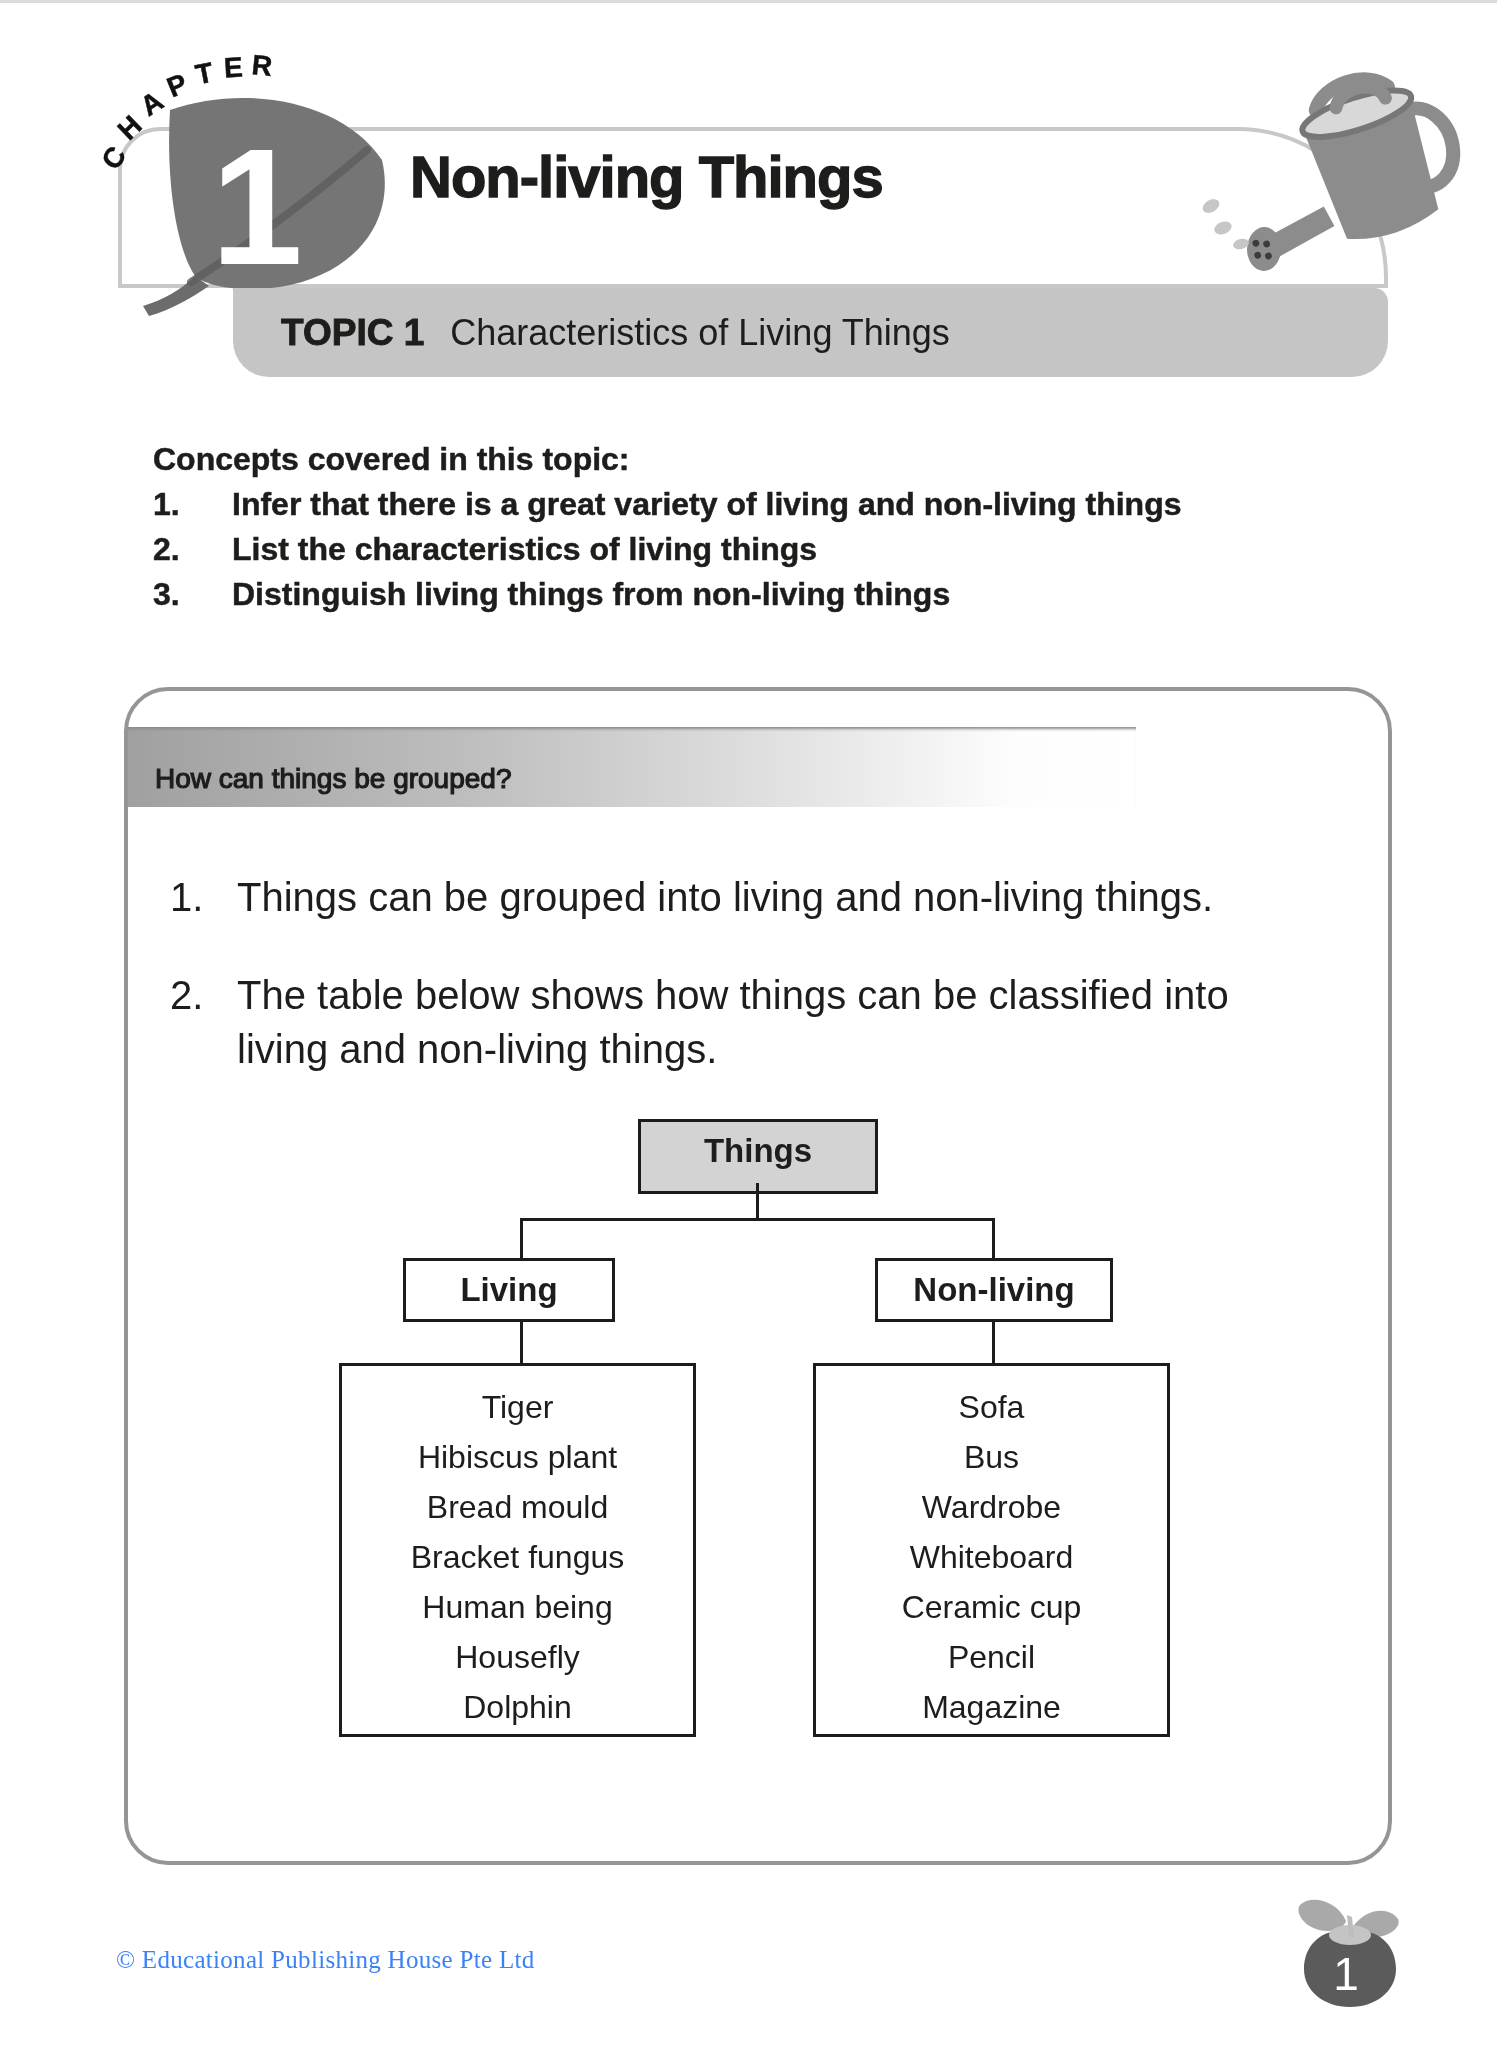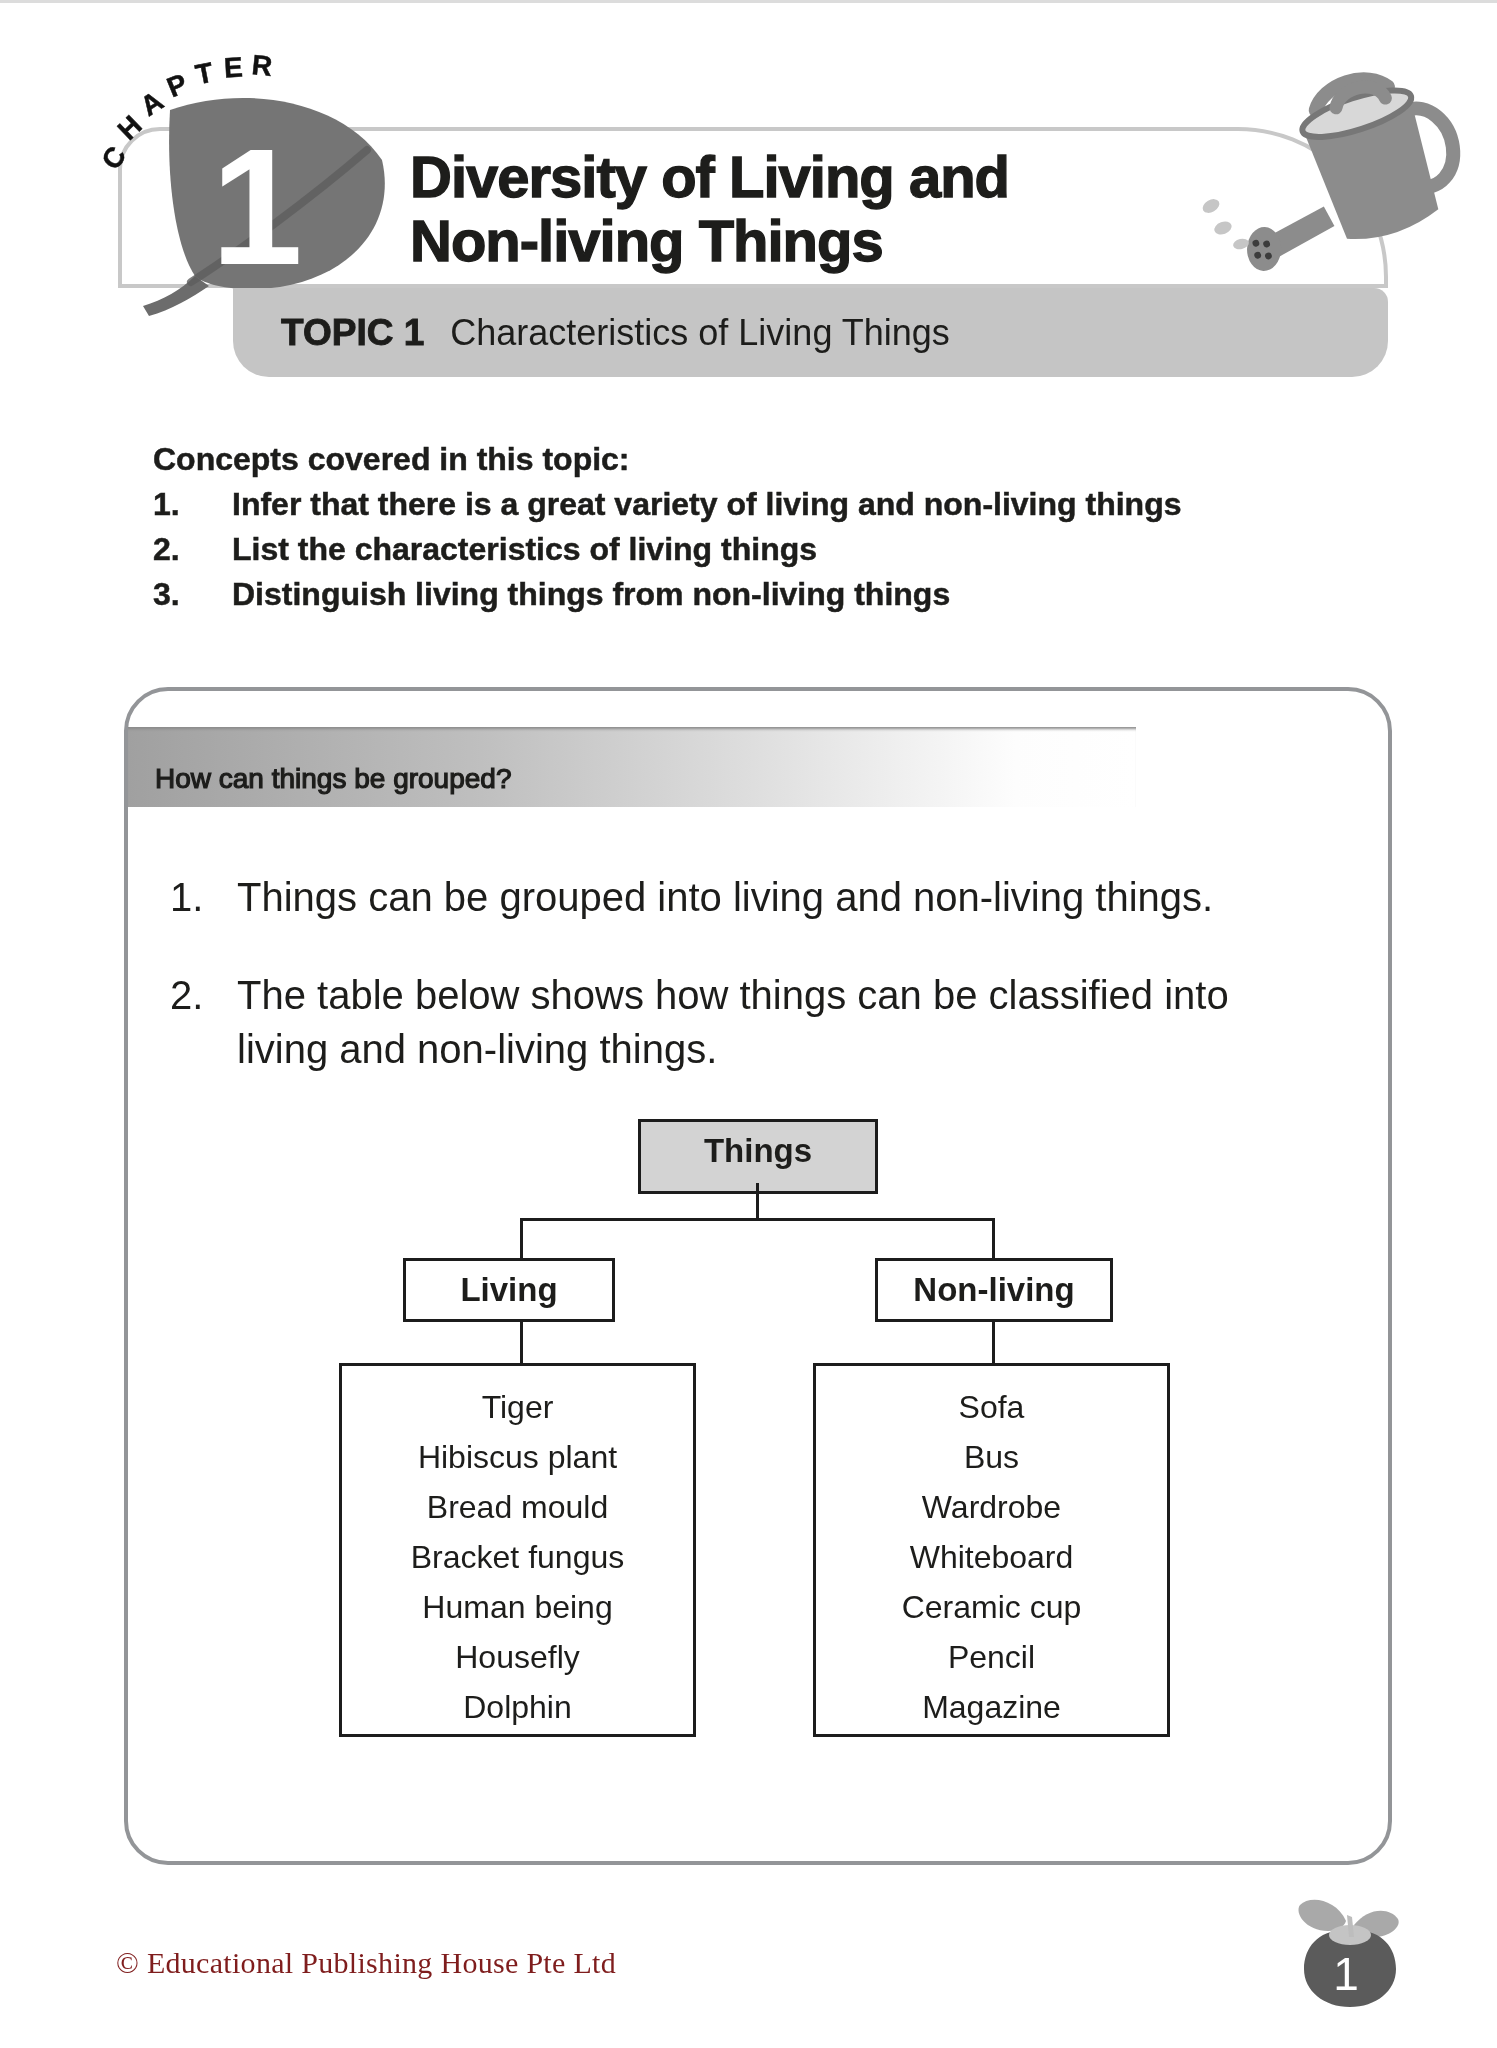--- a/index.html
+++ b/index.html
@@ -53,21 +53,21 @@
   .conn-v3{left:992px;top:1218px;width:3px;height:42px;}
   .conn-v4{left:520px;top:1320px;width:3px;height:45px;}
   .conn-v5{left:992px;top:1320px;width:3px;height:45px;}
   .list-box{position:absolute;top:1363px;width:357px;height:374px;border:3px solid #1c1c1c;
     box-sizing:border-box;background:#fff;text-align:center;padding-top:16px;}
   .list-living{left:339px;}
   .list-nonliving{left:813px;}
   .list-item{font-size:32px;line-height:50px;}
   
   .copyright{left:116px;top:1946px;font-family:"Liberation Serif",serif;
-    font-size:30px;letter-spacing:0.3px;color:#7f1d1d;}
+    font-size:25px;letter-spacing:0.3px;color:#3b82f6;}
   svg{display:block;}
 </style>
 </head>
 <body>
 
 <div class="abs page-topline"></div>
 
 <div class="abs header-band"></div>
 
 <svg class="abs" style="left:1185px;top:68px;" width="280" height="210" viewBox="0 0 280 210">
@@ -98,21 +98,20 @@
 <span class="chapter-letter" style="left:252px;top:50px;transform:rotate(6deg);">R</span>
 
 <svg class="abs" style="left:95px;top:48px;" width="310" height="280" viewBox="0 0 310 280">
   <path d="M75,62 C150,36 246,52 287,112 C301,172 262,226 185,239 C150,244 114,240 100,228 C80,198 71,128 75,62 Z" fill="#757575"></path>
   <path d="M100,228 C86,242 68,252 48,258 L54,268 C76,262 96,250 114,238 Z" fill="#6c6c6c"></path>
   <path d="M96,234 C140,206 214,152 272,102" fill="none" stroke="#5e5e5e" stroke-width="8" stroke-linecap="round" opacity="0.8"></path>
   <text x="162" y="216" text-anchor="middle" font-family="Liberation Sans, sans-serif" font-size="165" font-weight="bold" fill="#ffffff">1</text>
 </svg>
 
 <div class="abs title">
-  <div>Diversity of Living and</div>
   <div>Non-living Things</div>
 </div>
 
 <div class="abs topic-bar">
   <span class="topic-label">TOPIC 1</span>
   <span class="topic-title">Characteristics of Living Things</span>
 </div>
 
 <div class="abs concepts">
   <div class="concepts-heading">Concepts covered in this topic:</div>

